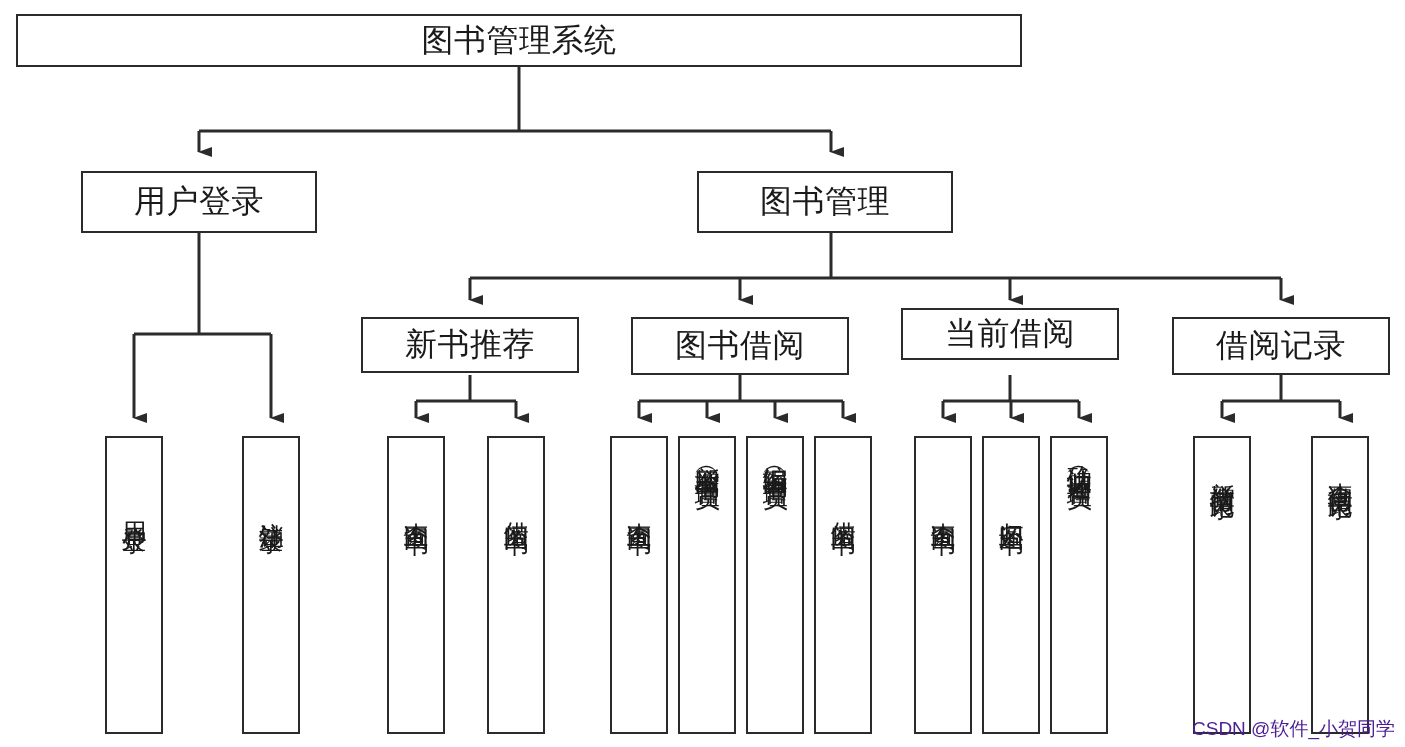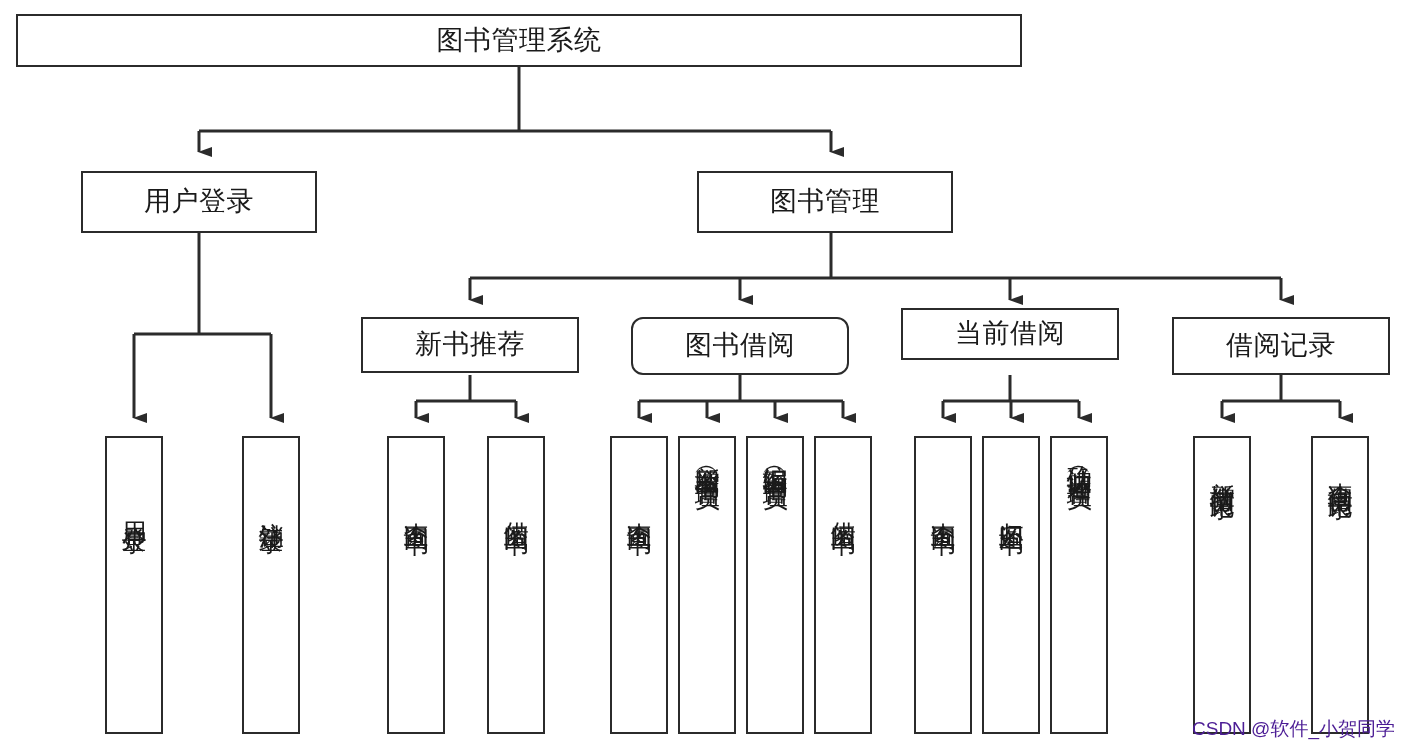--- a/index.html
+++ b/index.html
@@ -35,21 +35,21 @@
     justify-content: center;
     color: #1a1a1a;
   }
   .node .label {
     display: block;
     text-align: center;
     letter-spacing: 0.5px;
   }
   .node.horizontal .label {
     writing-mode: horizontal-tb;
-    font-size: 27px;
+    font-size: 32px;
     line-height: 1.1;
   }
   .node.vertical {
     align-items: flex-start;
     justify-content: center;
     padding-top: 0;
   }
   .node.vertical .label {
     writing-mode: vertical-rl;
     text-orientation: upright;
@@ -131,21 +131,21 @@
   <div class="node horizontal" style="left:81px; top:171px; width:236px; height:62px;">
     <span class="label">用户登录</span>
   </div>
   <div class="node horizontal" style="left:697px; top:171px; width:256px; height:62px;">
     <span class="label">图书管理</span>
   </div>
 
   <div class="node horizontal" style="left:361px; top:317px; width:218px; height:56px;">
     <span class="label">新书推荐</span>
   </div>
-  <div class="node horizontal" style="left:631px; top:317px; width:218px; height:58px;border-radius:12px;">
+  <div class="node horizontal" style="left:631px; top:317px; width:218px; height:58px;">
     <span class="label">图书借阅</span>
   </div>
   <div class="node horizontal" style="left:901px; top:308px; width:218px; height:52px;">
     <span class="label">当前借阅</span>
   </div>
   <div class="node horizontal" style="left:1172px; top:317px; width:218px; height:58px;">
     <span class="label">借阅记录</span>
   </div>
 
   <div class="node vertical center" style="left:105px; top:436px; width:58px; height:298px;">

